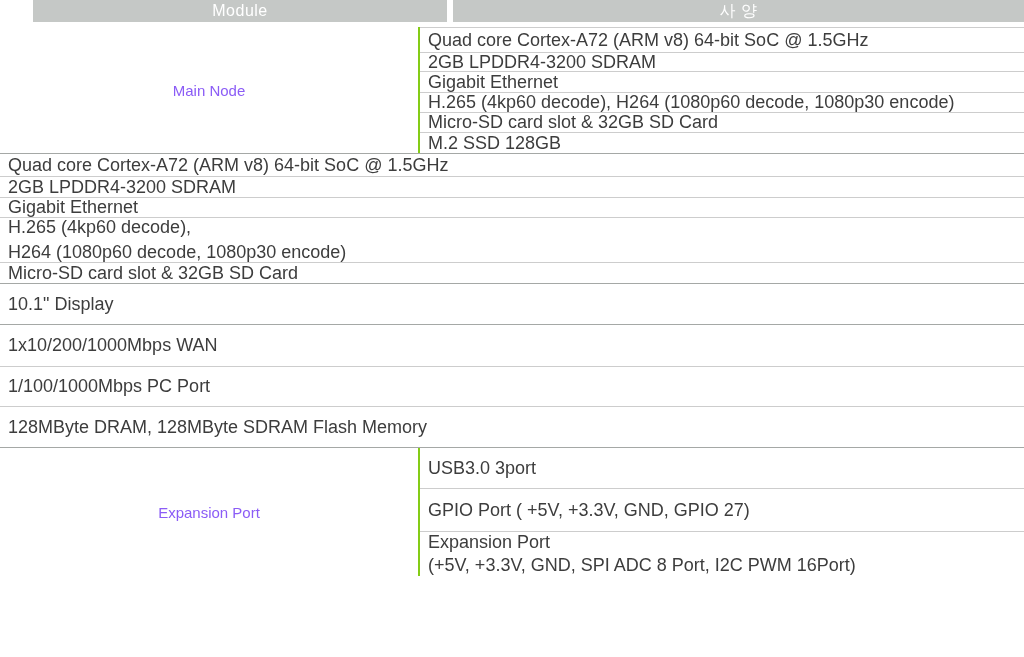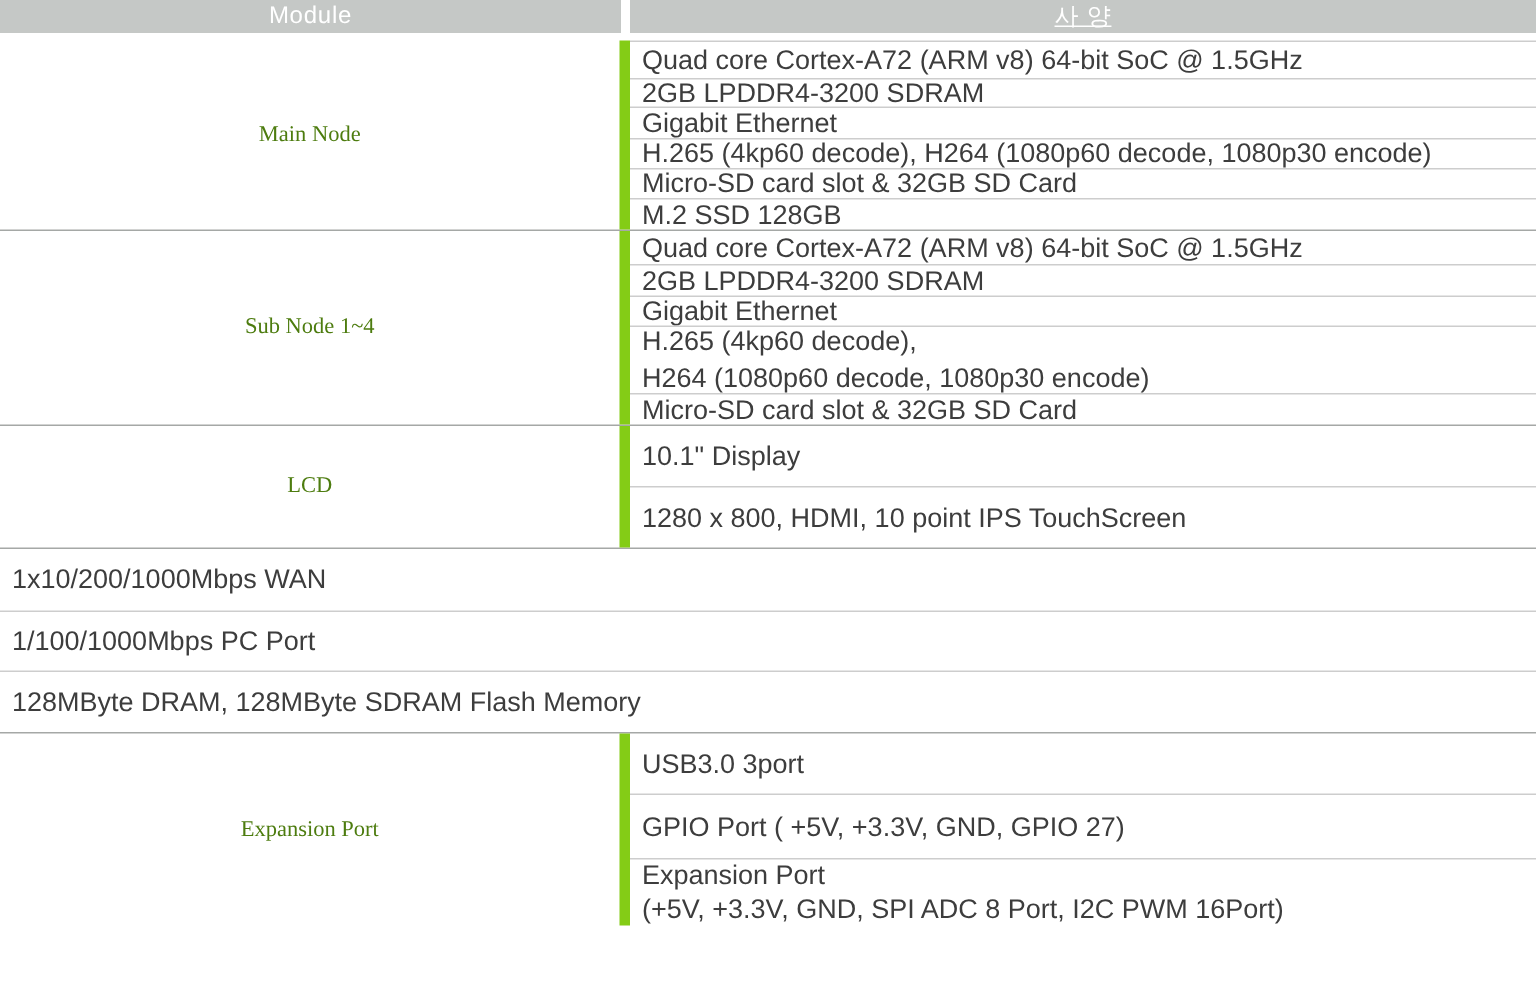--- a/index.html
+++ b/index.html
@@ -9,51 +9,51 @@
     height: 657px;
     background: #ffffff;
     overflow: hidden;
     font-family: "Liberation Sans", "DejaVu Sans", sans-serif;
     color: #3d3d3d;
   }
   
   .header-row {
     display: flex;
     height: 22px;
+    padding-left: 33px;
   }
   .hcell {
     background: #c5c8c6;
     color: #ffffff;
     font-size: 16px;
     display: flex;
     align-items: center;
     justify-content: center;
     letter-spacing: 0.5px;
   }
   .hcell-module { width: 414px; }
   .hgap { width: 6px; background: #ffffff; }
-  .hcell-spec { flex: 1; text-decoration: underline; }
+  .hcell-spec { flex: 1; }
   
   .tbody { margin-top: 5px; }
   .section {
     display: flex;
     border-top: 1px solid #a5a8a6;
     box-sizing: border-box;
   }
   .section.first { border-top: none; }
   .module-cell {
     width: 420px;
     box-sizing: border-box;
-    border-right: 7px solid #84cc16;
+    border-right: 2px solid #84cc16;
     display: flex;
     align-items: center;
     justify-content: center;
     font-size: 15px;
-    color: #4d7c0f;
-    font-family: Liberation Serif, serif;
+    color: #8b5cf6;
   }
   .specs { flex: 1; display: flex; flex-direction: column; }
   .section.first .specs { border-top: 1px solid #cdcdcd; }
   .spec {
     box-sizing: border-box;
     border-top: 1px solid #cdcdcd;
     display: flex;
     align-items: center;
     padding-left: 8px;
     font-size: 18px;
@@ -82,36 +82,33 @@
         <div class="spec rfirst" style="height:24px">Quad core Cortex-A72 (ARM v8) 64-bit SoC @ 1.5GHz</div>
         <div class="spec" style="height:19px">2GB LPDDR4-3200 SDRAM</div>
         <div class="spec" style="height:21px">Gigabit Ethernet</div>
         <div class="spec" style="height:20px">H.265 (4kp60 decode), H264 (1080p60 decode, 1080p30 encode)</div>
         <div class="spec" style="height:20px">Micro-SD card slot &amp; 32GB SD Card</div>
         <div class="spec" style="height:21px">M.2 SSD 128GB</div>
       </div>
     </div>
 
     <div class="section">
-      <div class="module-cell">Sub Node 1~4</div>
       <div class="specs">
         <div class="spec rfirst" style="height:22px">Quad core Cortex-A72 (ARM v8) 64-bit SoC @ 1.5GHz</div>
         <div class="spec" style="height:21px">2GB LPDDR4-3200 SDRAM</div>
         <div class="spec" style="height:20px">Gigabit Ethernet</div>
         <div class="spec" style="height:45px;line-height:25px">H.265 (4kp60 decode),
 H264 (1080p60 decode, 1080p30 encode)</div>
         <div class="spec" style="height:21px">Micro-SD card slot &amp; 32GB SD Card</div>
       </div>
     </div>
 
     <div class="section">
-      <div class="module-cell">LCD</div>
       <div class="specs">
         <div class="spec rfirst" style="height:40px">10.1" Display</div>
-        <div class="spec" style="height:41px">1280 x 800, HDMI, 10 point IPS TouchScreen</div>
       </div>
     </div>
 
     <div class="section">
       <div class="specs">
         <div class="spec rfirst" style="height:41px">1x10/200/1000Mbps WAN</div>
         <div class="spec" style="height:40px">1/100/1000Mbps PC Port</div>
         <div class="spec" style="height:41px">128MByte DRAM, 128MByte SDRAM Flash Memory</div>
       </div>
     </div>

